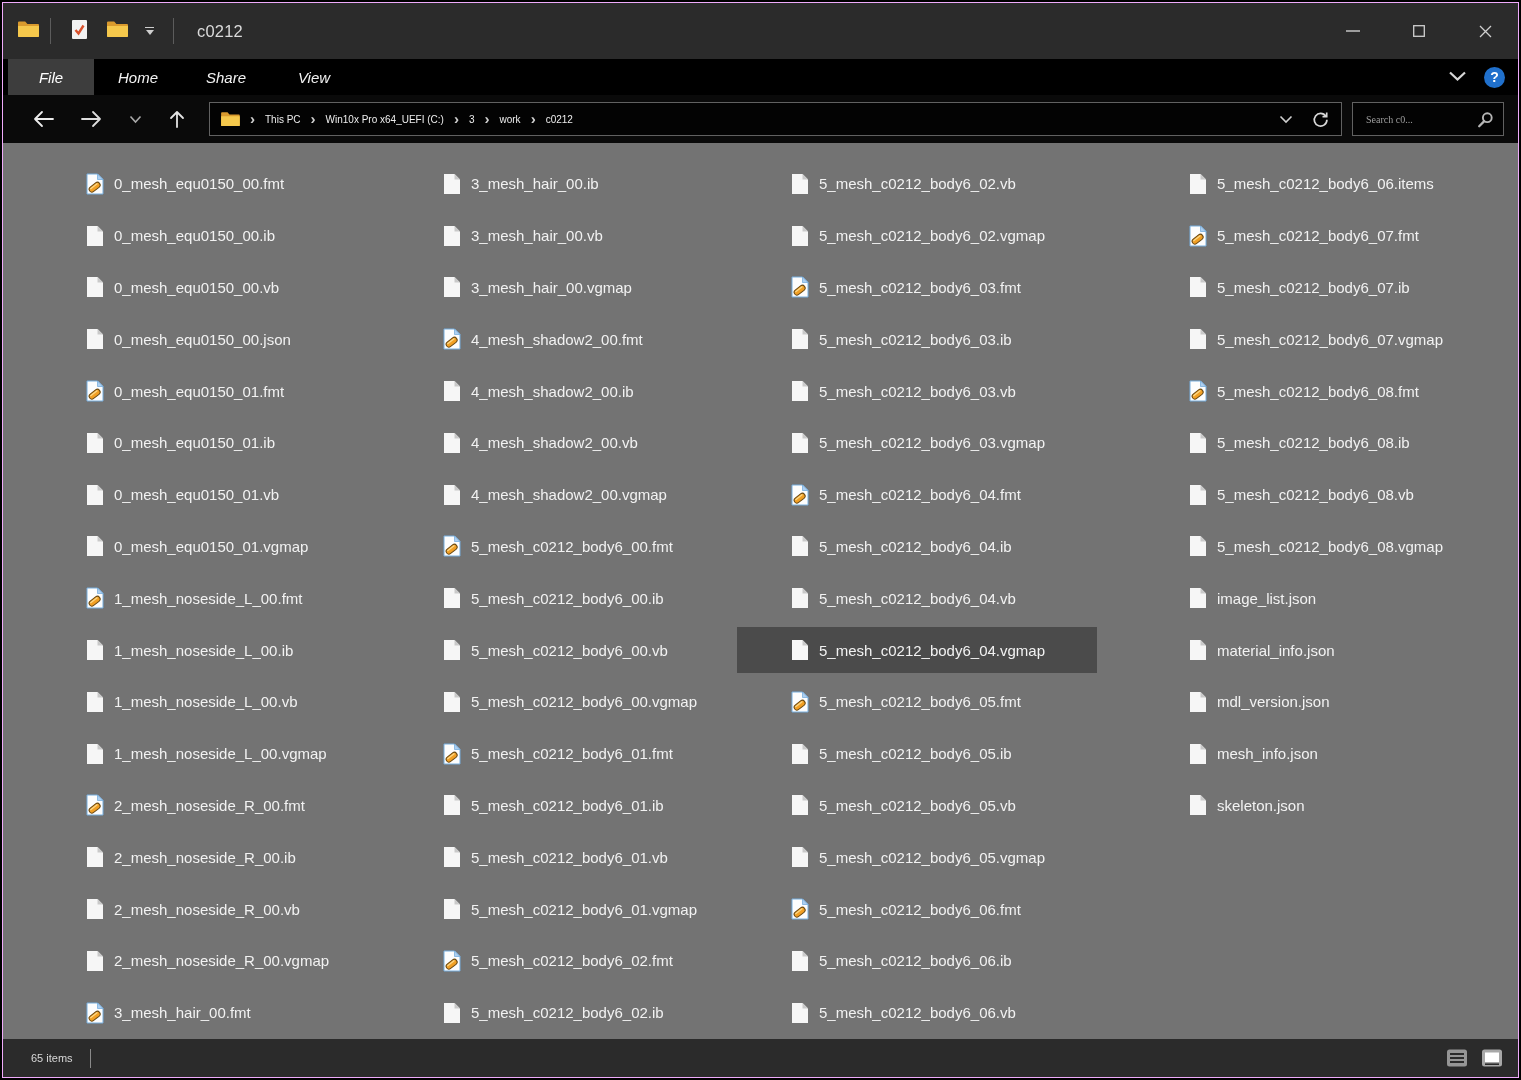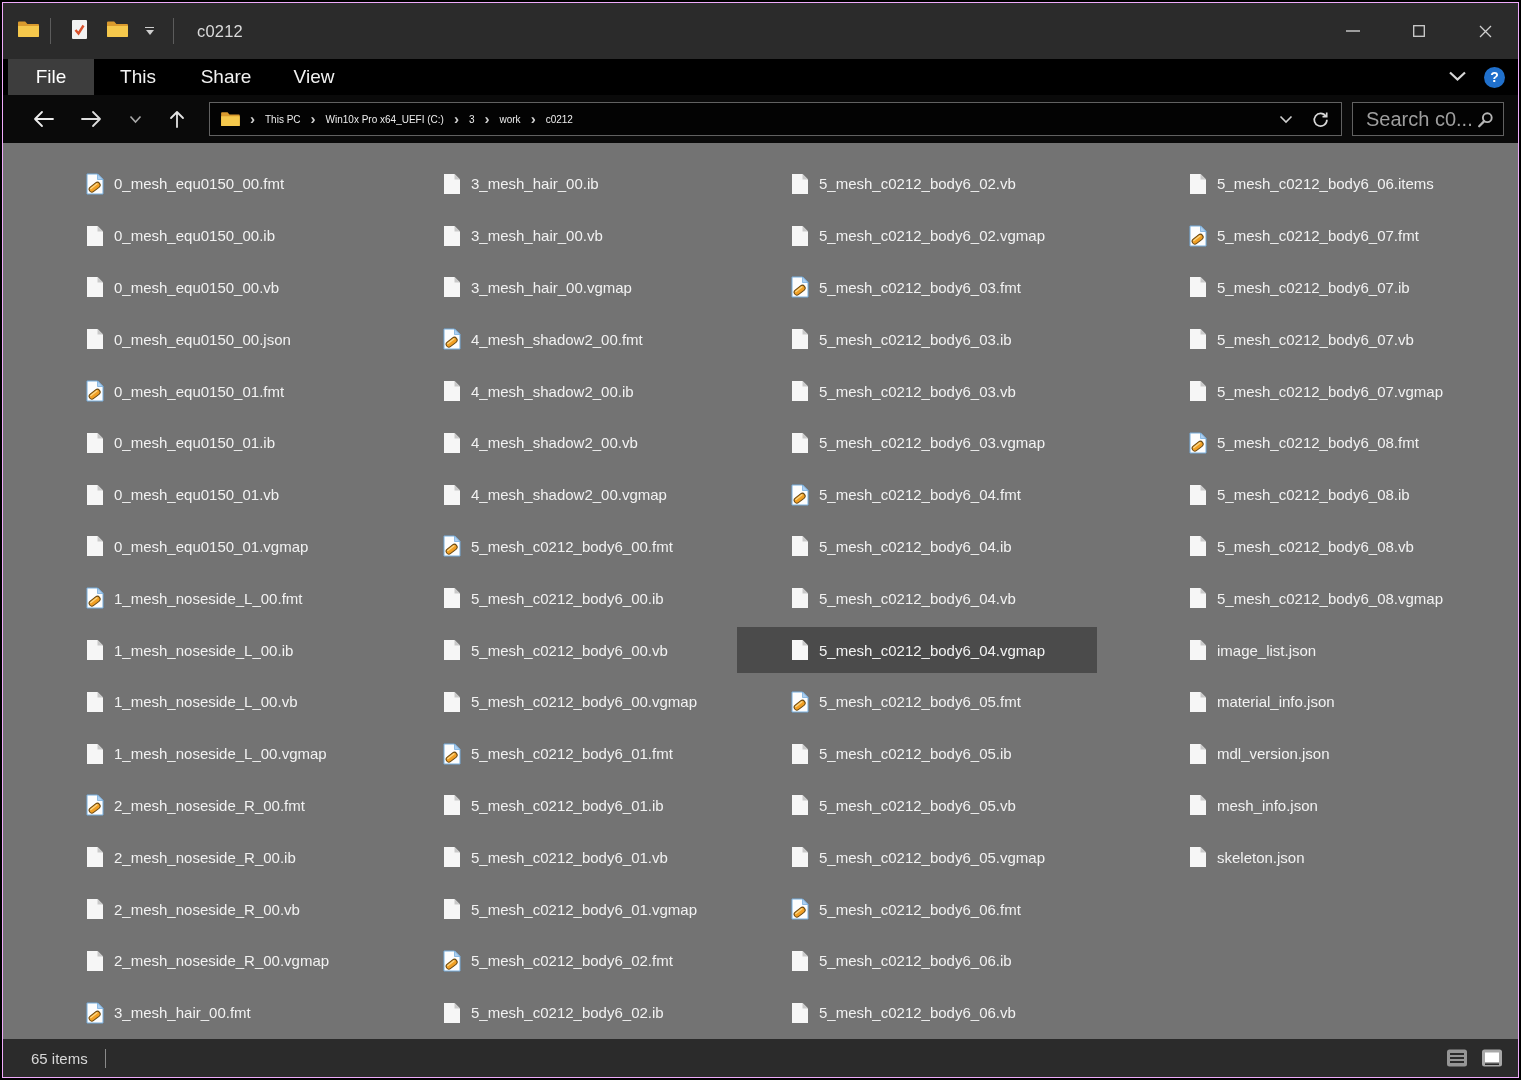--- a/index.html
+++ b/index.html
@@ -16,56 +16,56 @@
   .tb-sep{width:1px;height:26px;background:#5c5c5c;margin:0 11px;}
   .qat-btn{display:flex;align-items:center;justify-content:center;padding:0 9px;height:100%;}
   .qat-drop{display:flex;flex-direction:column;align-items:center;gap:2px;padding:0 8px;}
   .qat-drop .bar{width:9px;height:1.6px;background:#cfcfcf;}
   .qat-drop .tri{width:0;height:0;border-left:4.5px solid transparent;border-right:4.5px solid transparent;border-top:5px solid #cfcfcf;}
   .win-title{color:#dadada;font-size:16.5px;margin-left:12px;letter-spacing:.2px;}
   .win-controls{margin-left:auto;display:flex;height:100%;}
   .win-btn{width:66px;height:100%;display:flex;align-items:center;justify-content:center;}
   
   .ribbonrow{height:36px;flex:0 0 36px;background:#000;display:flex;align-items:stretch;position:relative;}
-  .tab{display:flex;align-items:center;justify-content:center;font-size:19px;color:#f2f2f2;width:88px;}
+  .tab{display:flex;align-items:center;justify-content:center;font-size:15px;color:#f2f2f2;width:88px;font-style:italic;}
   .tab.file{width:86px;margin-left:5px;background:#3d3d3d;color:#fff;}
   .ribbon-right{position:absolute;right:13px;top:0;height:100%;display:flex;align-items:center;gap:17px;}
   .help-circle{width:21px;height:21px;border-radius:50%;background:#2070cc;color:#fff;font-size:14px;font-weight:bold;
     display:flex;align-items:center;justify-content:center;}
   
   .navbar{height:48px;flex:0 0 48px;background:#0a0a0a;display:flex;align-items:center;padding:0 14px 0 16px;}
   .nav-btn{display:flex;align-items:center;justify-content:center;}
   .nav-btn.back,.nav-btn.fwd{width:48px;}
   .nav-btn.hist{width:40px;}
   .nav-btn.up{width:44px;}
   .address-box{flex:1;height:34px;border:1px solid #616161;background:#030303;display:flex;align-items:center;
     margin-left:10px;box-sizing:border-box;padding:0 12px 0 10px;min-width:0;}
   .crumb{color:#eeeeee;font-size:10px;white-space:nowrap;}
   .crumb-sep{color:#cfcfcf;font-size:15px;font-weight:bold;margin:0 10px;transform:translateY(-1px);}
   .addr-right{margin-left:auto;display:flex;align-items:center;gap:19px;}
   .search-box{width:152px;height:34px;border:1px solid #616161;background:#030303;display:flex;align-items:center;
     margin-left:10px;box-sizing:border-box;padding:0 9px 0 11px;flex:0 0 152px;}
   .search-box input{flex:1;min-width:0;background:transparent;border:none;outline:none;color:#4d7c0f;
-    font-size:20px;font-family:Liberation Sans, sans-serif;}
+    font-size:10px;font-family:Liberation Serif, serif;}
   .search-box input::placeholder{color:#9e9e9e;opacity:1;}
   
   .content{flex:1 1 auto;background:#737373;position:relative;overflow:hidden;}
   .file-col{position:absolute;top:15px;}
   .file-col.c0{left:29px;width:357px;}
   .file-col.c1{left:386px;width:372px;}
   .file-col.c2{left:734px;width:360px;}
   .file-col.c3{left:1132px;width:360px;}
   .file-item{height:51.8px;display:flex;align-items:center;padding-left:54px;box-sizing:border-box;
     border-top:3px solid transparent;border-bottom:3px solid transparent;background-clip:padding-box;}
   .file-item.selected{background-color:#4b4b4b;}
   .file-icon{flex:0 0 18px;display:flex;align-items:center;margin-right:10px;}
   .file-label{color:#f2f2f2;font-size:15px;white-space:nowrap;}
   
   .statusbar{height:38px;flex:0 0 38px;background:#2b2b2b;display:flex;align-items:center;
-    padding:0 14px 0 28px;color:#d8d8d8;font-size:15px;}
+    padding:0 14px 0 28px;color:#d8d8d8;font-size:11px;}
   .status-sep{width:1.5px;height:19px;background:#8a8a8a;margin-left:17px;}
   .status-right{margin-left:auto;display:flex;align-items:center;gap:11px;}
   .view-btn{display:flex;align-items:center;justify-content:center;}
 </style>
 </head>
 <body>
 
 <div class="window">
 
   <div class="titlebar">
@@ -112,21 +112,21 @@
       <span class="win-btn">
         <svg width="13" height="13" viewBox="0 0 13 13">
             <path d="M1 1 L12 12 M12 1 L1 12" stroke="#cfcfcf" stroke-width="1.3"></path>
           </svg>
       </span>
     </div>
   </div>
 
   <div class="ribbonrow">
     <span class="tab file">File</span>
-    <span class="tab">This</span>
+    <span class="tab">Home</span>
     <span class="tab">Share</span>
     <span class="tab">View</span>
     <span class="ribbon-right">
       <span>
         <svg width="19" height="12" viewBox="0 0 19 12">
             <path d="M2 2.5 L9.5 9.5 L17 2.5" fill="none" stroke="#d6d6d6" stroke-width="2.2"></path>
           </svg>
       </span>
       <span class="help-circle">?</span>
     </span>
@@ -748,29 +748,20 @@
             </span>
             <span class="file-label">5_mesh_c0212_body6_07.ib</span>
           </div>
           <div class="file-item">
             <span class="file-icon">
               <svg width="18" height="22" viewBox="0 0 18 22">
                 <path d="M1 1 H11.5 L17 6.5 V21 H1 Z" fill="#f6f6f6"></path>
                 <path d="M11.5 1 L17 6.5 H11.5 Z" fill="#c9c9c9"></path>
               </svg>
             </span>
-            <span class="file-label">5_mesh_c0212_body6_07.vb</span>
-          </div>
-          <div class="file-item">
-            <span class="file-icon">
-              <svg width="18" height="22" viewBox="0 0 18 22">
-                <path d="M1 1 H11.5 L17 6.5 V21 H1 Z" fill="#f6f6f6"></path>
-                <path d="M11.5 1 L17 6.5 H11.5 Z" fill="#c9c9c9"></path>
-              </svg>
-            </span>
             <span class="file-label">5_mesh_c0212_body6_07.vgmap</span>
           </div>
           <div class="file-item">
             <span class="file-icon">
               <svg width="18" height="22" viewBox="0 0 18 22">
                 <path d="M1 1 H11.5 L17 6.5 V21 H1 Z" fill="#fdfdfd" stroke="#77aede" stroke-width="1"></path>
                 <path d="M11.5 1 L17 6.5 H11.5 Z" fill="#aecff0" stroke="#77aede" stroke-width="0.8"></path>
                 <g transform="rotate(-38 8.5 14)">
                   <rect x="2.3" y="11.4" width="12.4" height="5.6" rx="2.8" fill="#f2a024" stroke="#6b4a14" stroke-width="1"></rect>
                   <line x1="4" y1="13" x2="13" y2="13" stroke="#fbd98a" stroke-width="1.2"></line>

